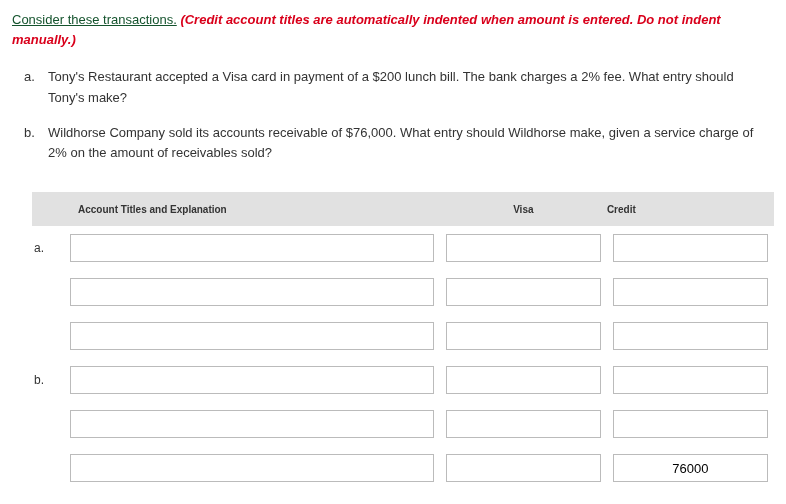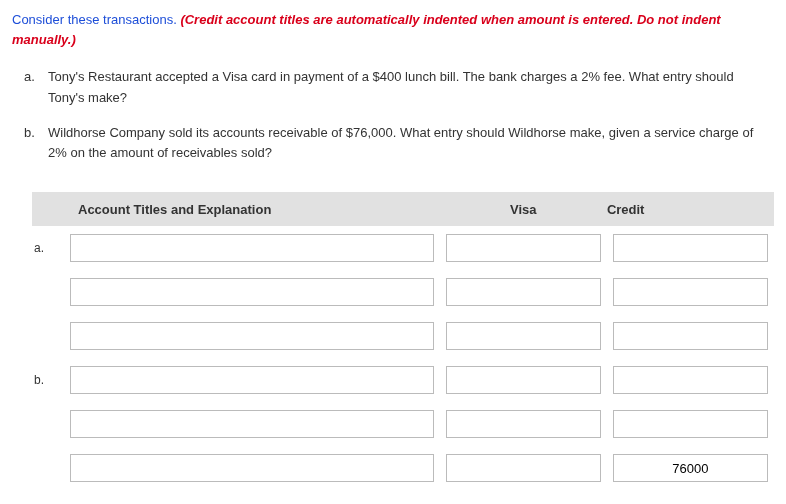--- a/index.html
+++ b/index.html
@@ -8,21 +8,21 @@
       font-size: 13px;
       color: #333;
       background: #fff;
       width: 786px;
       padding: 10px 12px;
     }
     .intro {
       margin-bottom: 18px;
       line-height: 1.5;
     }
-    .intro-main { color: #1d4ed8; }
+    .intro-main { color: #14532d; text-decoration: underline; }
     .intro-note {
       color: #d9001b;
       font-style: italic;
       font-weight: bold;
     }
     .questions {
       margin-bottom: 28px;
     }
     .q-row {
       display: flex;
@@ -40,21 +40,21 @@
     }
     .table-wrap {
       margin-left: 20px;
     }
     .header-row {
       display: flex;
       background: #e1e1e1;
       height: 34px;
       align-items: center;
       font-weight: bold;
-      font-size: 13px;
+      font-size: 10px;
     }
     .col-marker { width: 34px; flex-shrink: 0; }
     .col-account { width: 380px; padding-left: 12px; }
     .col-debit { width: 170px; text-align: center; }
     .col-credit { width: 170px; text-align: left; }
     .data-row {
       display: flex;
       height: 44px;
       align-items: center;
     }
@@ -82,21 +82,21 @@
 <body>
 
 <div class="intro">
   <span class="intro-main">Consider these transactions.</span>
   <span class="intro-note">(Credit account titles are automatically indented when amount is entered. Do not indent manually.)</span>
 </div>
 
 <div class="questions">
   <div class="q-row">
     <div class="q-marker">a.</div>
-    <div class="q-text">Tony's Restaurant accepted a Visa card in payment of a $400 lunch bill. The bank charges a 2% fee. What entry should Tony's make?</div>
+    <div class="q-text">Tony's Restaurant accepted a Visa card in payment of a $200 lunch bill. The bank charges a 2% fee. What entry should Tony's make?</div>
   </div>
   <div class="q-row">
     <div class="q-marker">b.</div>
     <div class="q-text">Wildhorse Company sold its accounts receivable of $76,000. What entry should Wildhorse make, given a service charge of 2% on the amount of receivables sold?</div>
   </div>
 </div>
 
 <div class="table-wrap">
   <div class="header-row">
     <div class="col-marker"></div>

